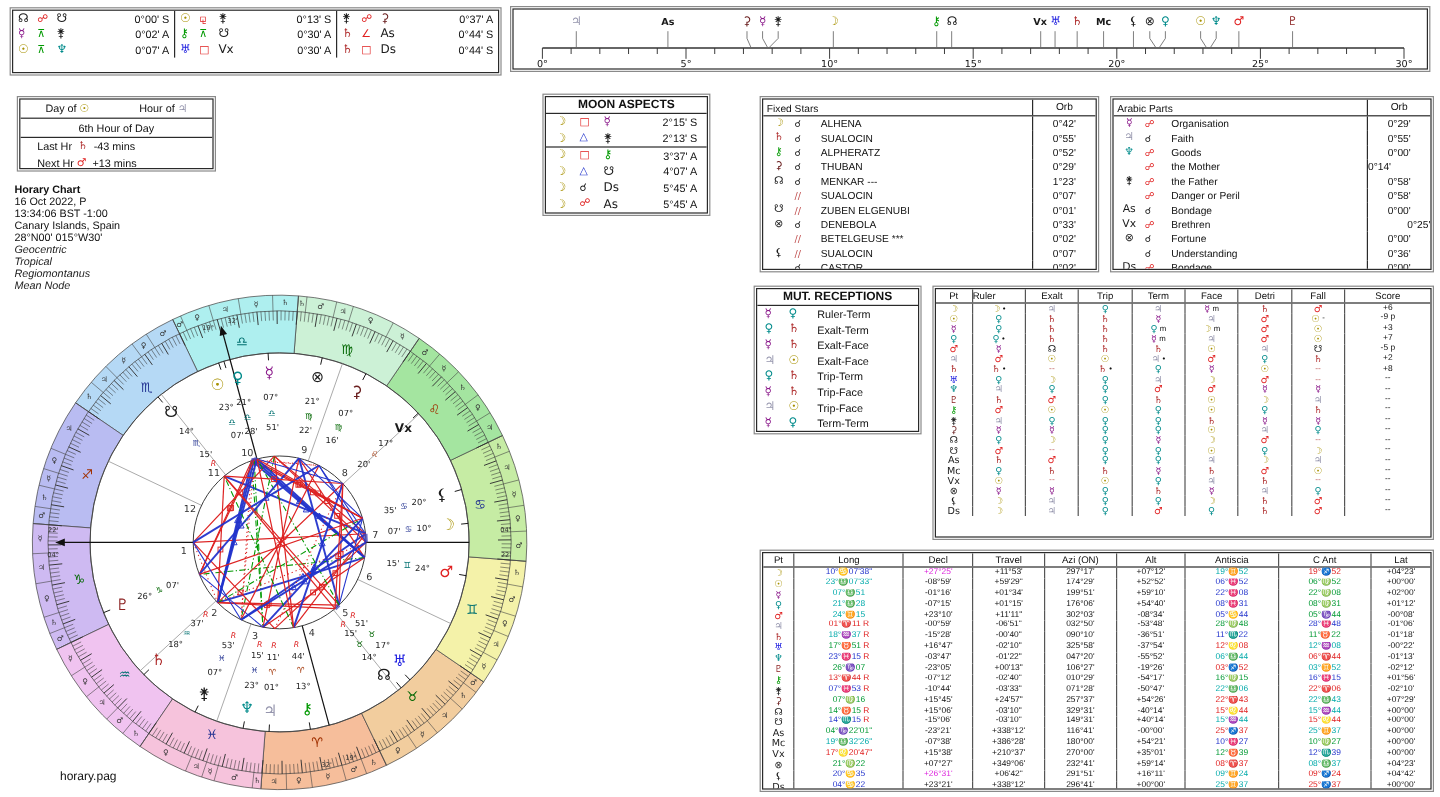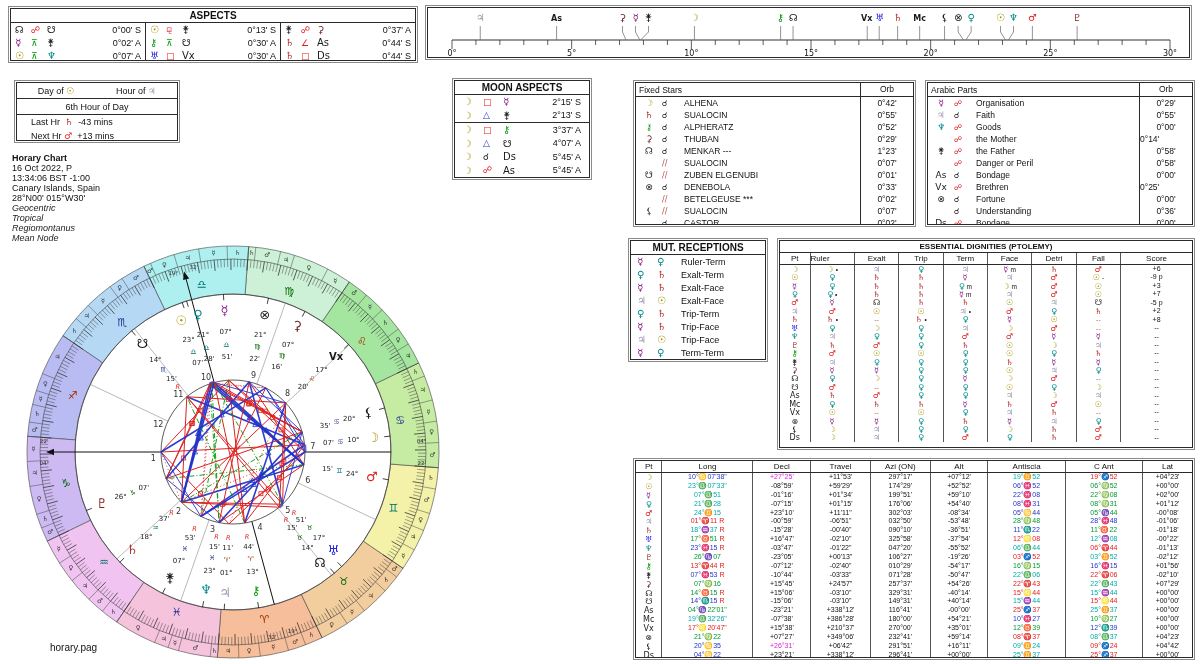--- a/index.html
+++ b/index.html
@@ -762,21 +762,20 @@
       <line x1="202.52741049340185" y1="607.0336134158085" x2="203.68459743669038" y2="601.1462610076132" stroke="#111" stroke-width="0.8"></line>
       <text x="205.80610683271937" y="594.3527815925886" font-size="13" font-weight="normal" text-anchor="middle" fill="#008B8B">♆</text>
       <text x="209.66339664368115" y="573.2282735652711" font-size="7" text-anchor="middle" fill="#222">23°</text>
       <text x="212.17063502080632" y="560.4723433475147" font-size="7" text-anchor="middle" fill="#203090">♓</text>
       <text x="214.4850089073834" y="548.6976385311242" font-size="7" text-anchor="middle" fill="#222">15'</text>
       <text x="216.41365381286428" y="538.8853845174654" font-size="6.5" font-style="italic" text-anchor="middle" fill="#DD2222">R</text>
     </svg>
 
   <div class="panel" id="aspects-panel" style="left:8px;top:6px;width:410px;height:57px;">
     <div class="inner">
-      <div class="ptitle">ASPECTS</div>
       <div id="aspects-grid" style="display:flex;height:39px;">
           <div style="flex: 1 1 0%; padding: 0px 4px;">
             <div class="row" style="height: 13px; font-size: 9px;">
               <span class="g" style="color: rgb(26, 26, 26); font-size: 10px; width: 16px;">☊</span>
               <span class="g" style="color: rgb(224, 32, 32); font-size: 9px; width: 16px;">☍</span>
               <span class="g" style="color: rgb(26, 26, 26); font-size: 10px; width: 22px;">☋</span>
               <span style="margin-left: auto;">0°00' S</span>
             </div>
             <div class="row" style="height: 13px; font-size: 9px;">
               <span class="g" style="color: rgb(139, 26, 139); font-size: 10px; width: 16px;">☿</span>
@@ -1098,21 +1097,21 @@
         <div class="row" style="height: 12px; font-size: 8.5px;">
           <span class="g" style="color: rgb(26, 26, 26); font-size: 9px; width: 26px; text-align: center; display: inline-block;">As</span>
           <span class="g" style="width: 22px; color: rgb(26, 26, 26); font-size: 8px;">☌</span>
           <span style="flex: 1 1 0%;">Bondage</span>
           <span class="orbcell" style="width: 52px; text-align: center; height: 100%; line-height: 12px;">0°00'</span>
         </div>
         <div class="row" style="height: 12px; font-size: 8.5px;">
           <span class="g" style="color: rgb(26, 26, 26); font-size: 9px; width: 26px; text-align: center; display: inline-block;">Vx</span>
           <span class="g" style="width: 22px; color: rgb(224, 32, 32); font-size: 8px;">☍</span>
           <span style="flex: 1 1 0%;">Brethren</span>
-          <span class="orbcell" style="width: 52px; text-align: left; height: 100%; line-height: 12px;">0°25'</span>
+          <span class="orbcell" style="width: 52px; text-align: right; height: 100%; line-height: 12px;">0°25'</span>
         </div>
         <div class="row" style="height: 12px; font-size: 8.5px;">
           <span class="g" style="color: rgb(26, 26, 26); font-size: 9px; width: 26px; text-align: center; display: inline-block;">⊗</span>
           <span class="g" style="width: 22px; color: rgb(26, 26, 26); font-size: 8px;">☌</span>
           <span style="flex: 1 1 0%;">Fortune</span>
           <span class="orbcell" style="width: 52px; text-align: center; height: 100%; line-height: 12px;">0°00'</span>
         </div>
         <div class="row" style="height: 12px; font-size: 8.5px;">
           <span class="g" style="font-size: 9px; width: 26px; text-align: center; display: inline-block;">&nbsp;</span>
           <span class="g" style="width: 22px; color: rgb(26, 26, 26); font-size: 8px;">☌</span>
@@ -1183,21 +1182,20 @@
             <span class="g" style="color: rgb(139, 26, 139); font-size: 10px; width: 20px;">☿</span>
             <span class="g" style="color: rgb(0, 139, 139); font-size: 10px; width: 24px;">♀</span>
             <span>Term-Term</span>
           </div>
         </div>
     </div>
   </div>
 
   <div class="panel" style="left:777px;top:238px;width:418px;height:212px;">
     <div class="inner" id="dignities-table">
-        <div style="text-align: center; font-weight: bold; font-size: 8px; border-bottom: 1px solid rgb(42, 42, 42); height: 11px; line-height: 11px;">ESSENTIAL DIGNITIES (PTOLEMY)</div>
         <div class="row" style="height: 11px; font-size: 8px; border-bottom: 1px solid rgb(42, 42, 42);">
           <span style="width: 30px; text-align: center; height: 100%; line-height: 11px;">Pt</span>
           <span style="width: 44px; height: 100%; line-height: 11px; border-left: 1px solid rgb(85, 85, 85);">Ruler</span>
           <span style="width: 44px; text-align: center; height: 100%; line-height: 11px; border-left: 1px solid rgb(85, 85, 85);">Exalt</span>
           <span style="width: 44px; text-align: center; height: 100%; line-height: 11px; border-left: 1px solid rgb(85, 85, 85);">Trip</span>
           <span style="width: 44px; text-align: center; height: 100%; line-height: 11px; border-left: 1px solid rgb(85, 85, 85);">Term</span>
           <span style="width: 44px; text-align: center; height: 100%; line-height: 11px; border-left: 1px solid rgb(85, 85, 85);">Face</span>
           <span style="width: 44px; text-align: center; height: 100%; line-height: 11px; border-left: 1px solid rgb(85, 85, 85);">Detri</span>
           <span style="width: 44px; text-align: center; height: 100%; line-height: 11px; border-left: 1px solid rgb(85, 85, 85);">Fall</span>
           <span style="width: 72px; text-align: center; height: 100%; line-height: 11px; border-left: 1px solid rgb(85, 85, 85);">Score</span>

